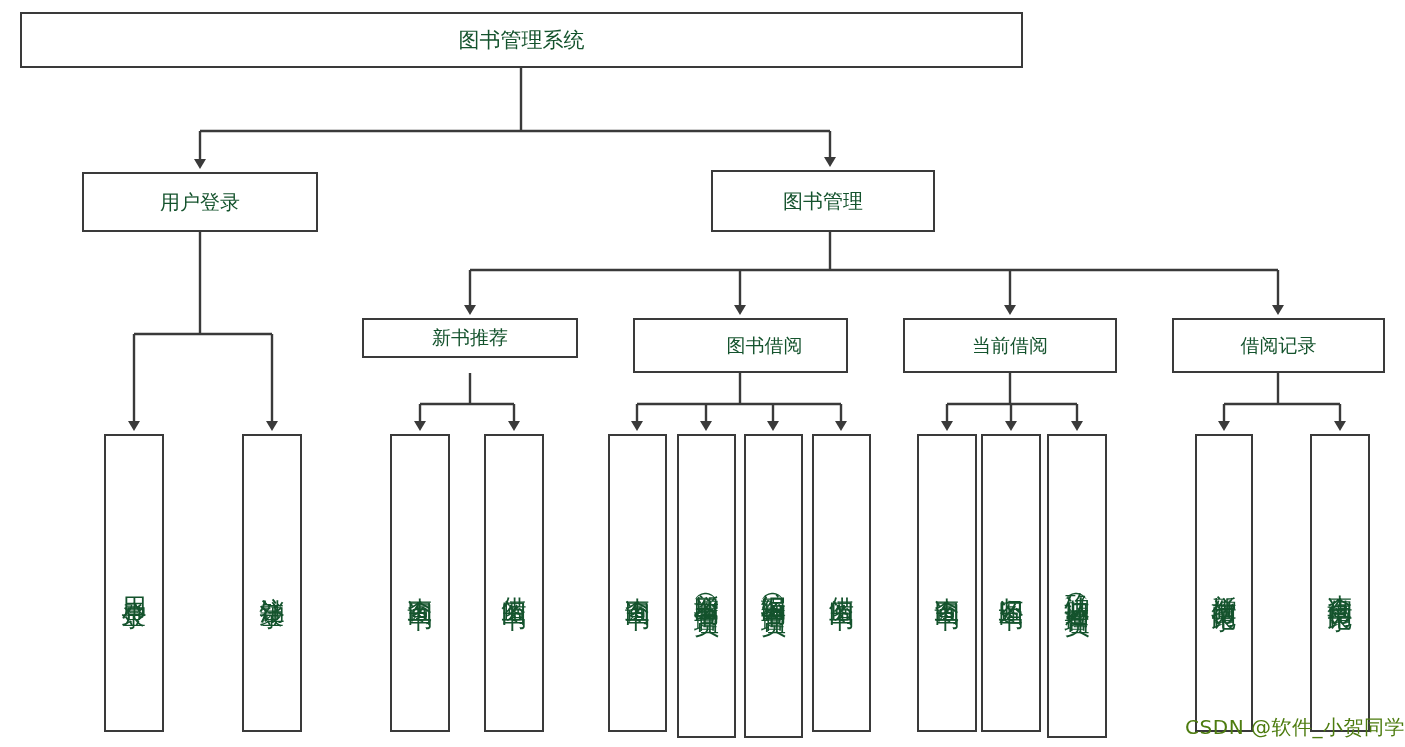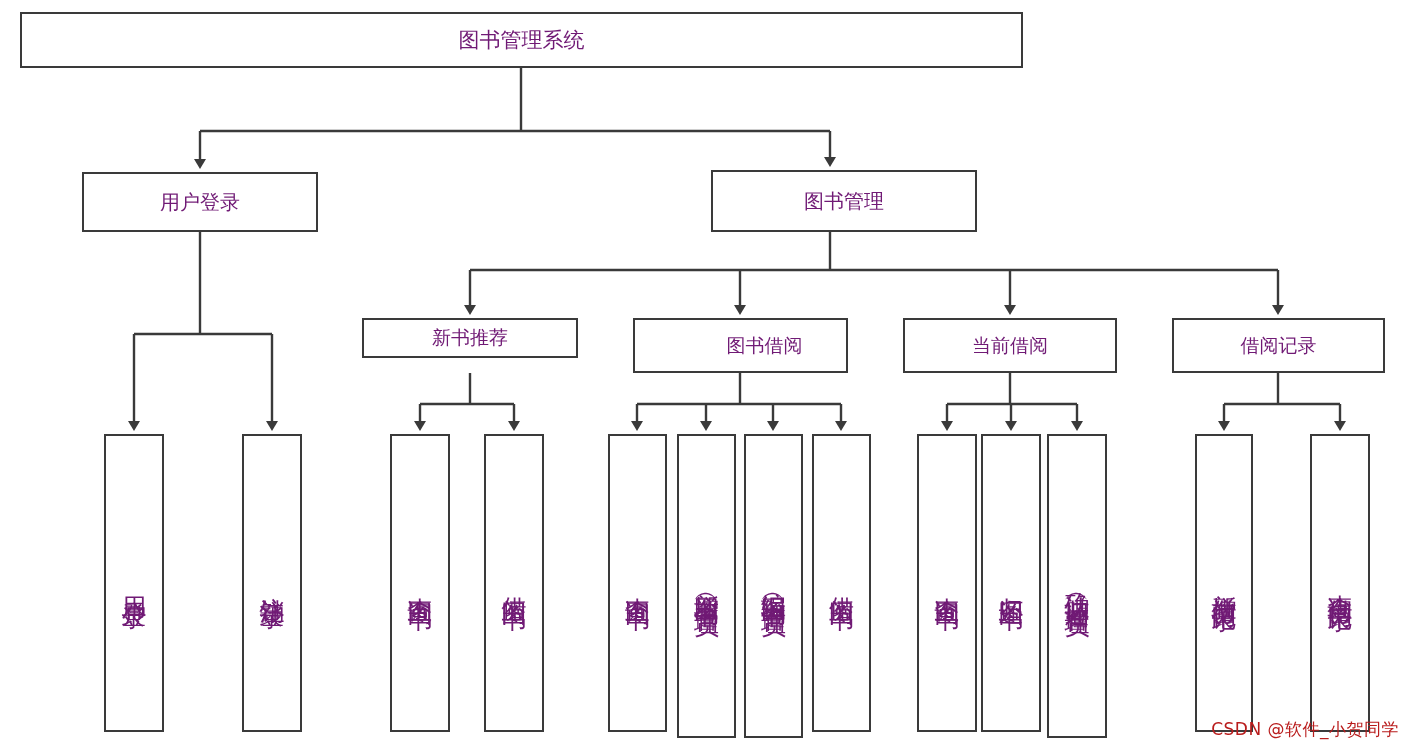--- a/index.html
+++ b/index.html
@@ -30,41 +30,41 @@
     box-sizing: border-box;
     background: #ffffff;
     border: 2px solid #3a3a3a;
     display: flex;
     align-items: center;
     justify-content: center;
     overflow: hidden;
   }
   .node-label {
     font-family: "DejaVu Sans", "Liberation Sans", sans-serif;
-    color: #701a75;
+    color: #14532d;
     line-height: 1.05;
     text-align: left;
     white-space: nowrap;
   }
   .lvl0 .node-label { font-size: 21px; }
   .lvl1 .node-label { font-size: 20px; }
   .lvl2 .node-label { font-size: 19px; }
   .leaf .node-label {
     writing-mode: vertical-rl;
     text-orientation: upright;
     font-size: 25px;
     letter-spacing: 3px;
     line-height: 1;
   }
   #watermark {
     position: absolute;
-    right: 6px;
+    right: 0;
     bottom: 6px;
-    font-size: 17px;
-    color: #b91c1c;
+    font-size: 20px;
+    color: #4d7c0f;
     font-family: "DejaVu Sans", "Liberation Sans", sans-serif;
     letter-spacing: 0.5px;
     white-space: nowrap;
     pointer-events: none;
   }
 </style>
 </head>
 <body>
 
 <div id="canvas">
@@ -122,21 +122,21 @@
     </g>
   </svg>
 
   <div class="node-box lvl0" style="left:20px; top:12px; width:1003px; height:56px;">
     <span class="node-label">图书管理系统</span>
   </div>
 
   <div class="node-box lvl1" style="left:82px; top:172px; width:236px; height:60px;">
     <span class="node-label">用户登录</span>
   </div>
-  <div class="node-box lvl1" style="left:711px; top:170px; width:266px; height:62px;">
+  <div class="node-box lvl1" style="left:711px; top:170px; width:224px; height:62px;">
     <span class="node-label">图书管理</span>
   </div>
 
   <div class="node-box lvl2" style="left:362px; top:318px; width:216px; height:40px;">
     <span class="node-label">新书推荐</span>
   </div>
   <div class="node-box lvl2" style="left:633px; top:318px; width:215px; height:55px;padding-left:48px;">
     <span class="node-label">图书借阅</span>
   </div>
   <div class="node-box lvl2" style="left:903px; top:318px; width:214px; height:55px;">

